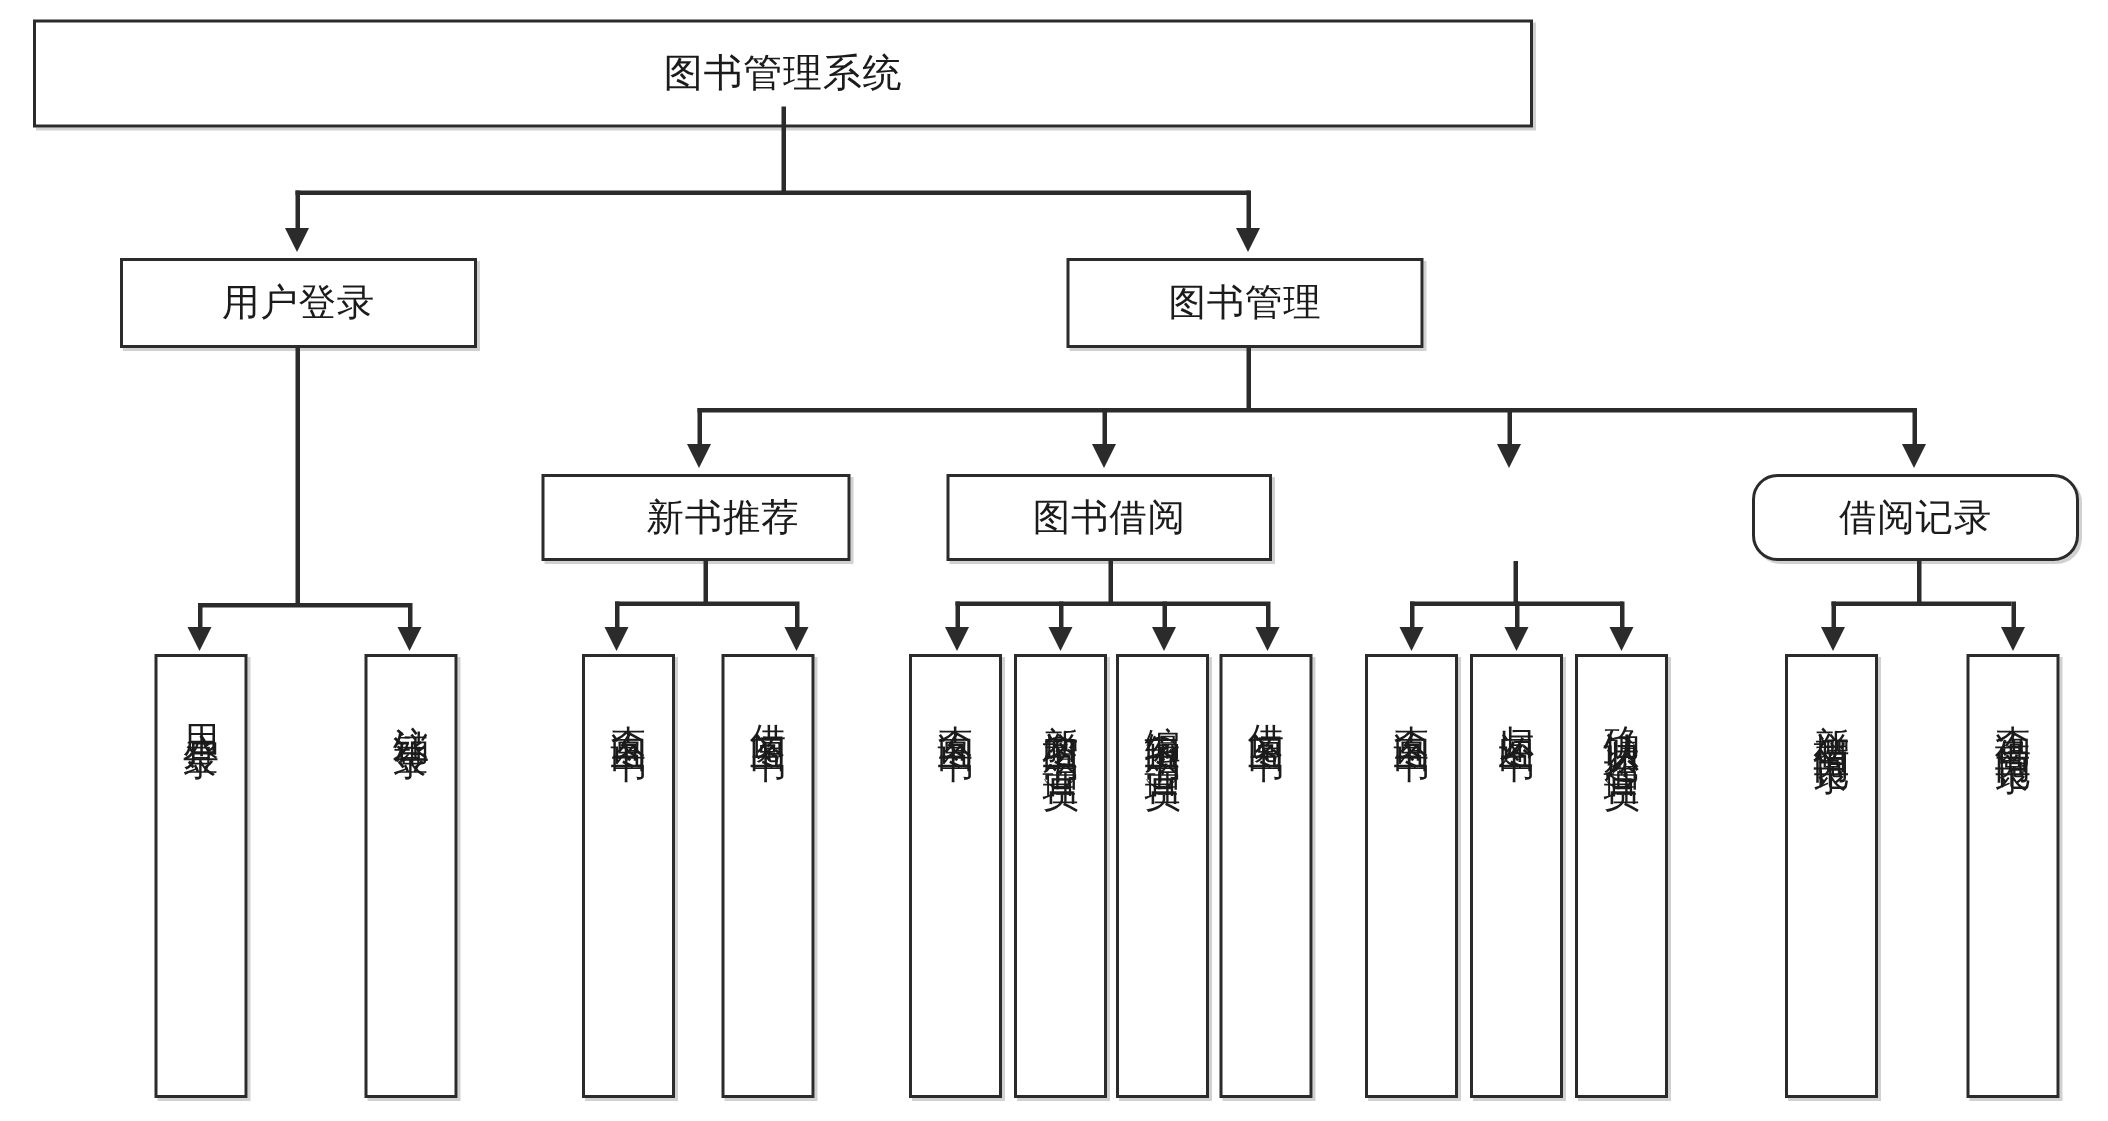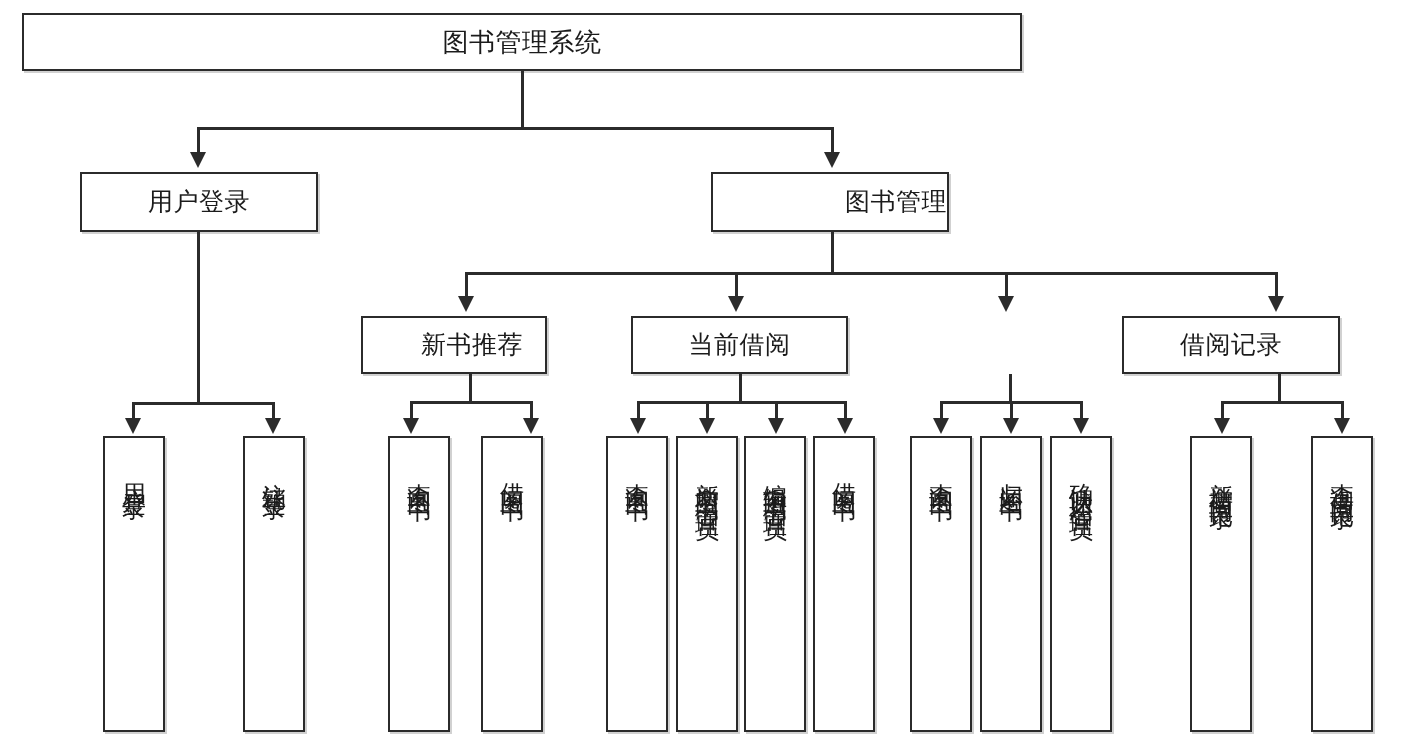--- a/index.html
+++ b/index.html
@@ -84,37 +84,37 @@
     color: #b9b9b9;
     white-space: nowrap;
     font-family: "DejaVu Sans", "Liberation Sans", sans-serif;
   }
 </style>
 </head>
 <body>
 
 <div id="canvas">
 
-  <div class="node h root" style="left:22px; top:13px; width:1000px; height:58px;">
+  <div class="node h root" style="left:22px; top:13px; width:1000px; height:72px;">
     <span class="label">图书管理系统</span>
   </div>
 
   <div class="vline" style="left:521px; top:71px; height:57px;"></div>
 
   <div class="hline" style="left:197px; top:127px; width:636px;"></div>
 
   <div class="vline" style="left:197px; top:127px; height:27px;"></div>
   <div class="arrow" style="left:190px; top:152px;"></div>
   <div class="vline" style="left:831px; top:127px; height:27px;"></div>
   <div class="arrow" style="left:824px; top:152px;"></div>
 
   <div class="node h" style="left:80px; top:172px; width:238px; height:60px;">
     <span class="label">用户登录</span>
   </div>
-  <div class="node h" style="left:711px; top:172px; width:238px; height:60px;justify-content:flex-end;">
+  <div class="node h" style="left:711px; top:172px; width:238px; height:60px;">
     <span class="label">图书管理</span>
   </div>
 
   <div class="vline" style="left:197px; top:232px; height:171px;"></div>
   <div class="hline" style="left:132px; top:402px; width:142px;"></div>
   <div class="vline" style="left:132px; top:402px; height:18px;"></div>
   <div class="arrow" style="left:125px; top:418px;"></div>
   <div class="vline" style="left:272px; top:402px; height:18px;"></div>
   <div class="arrow" style="left:265px; top:418px;"></div>
 
@@ -122,27 +122,27 @@
   <div class="hline" style="left:465px; top:272px; width:812px;"></div>
   <div class="vline" style="left:465px; top:272px; height:26px;"></div>
   <div class="arrow" style="left:458px; top:296px;"></div>
   <div class="vline" style="left:735px; top:272px; height:26px;"></div>
   <div class="arrow" style="left:728px; top:296px;"></div>
   <div class="vline" style="left:1005px; top:272px; height:26px;"></div>
   <div class="arrow" style="left:998px; top:296px;"></div>
   <div class="vline" style="left:1275px; top:272px; height:26px;"></div>
   <div class="arrow" style="left:1268px; top:296px;"></div>
 
-  <div class="node h" style="left:361px; top:316px; width:186px; height:58px;padding-left:36px;">
+  <div class="node h" style="left:361px; top:316px; width:206px; height:58px;padding-left:36px;">
     <span class="label">新书推荐</span>
   </div>
   <div class="node h" style="left:631px; top:316px; width:217px; height:58px;">
-    <span class="label">当前借阅</span>
-  </div>
-  <div class="node h" style="left:1122px; top:316px; width:218px; height:58px;">
+    <span class="label">图书借阅</span>
+  </div>
+  <div class="node h" style="left:1168px; top:316px; width:218px; height:58px;border-radius:17px;">
     <span class="label">借阅记录</span>
   </div>
 
   <div class="vline" style="left:469px; top:374px; height:28px;"></div>
   <div class="hline" style="left:410px; top:401px; width:120px;"></div>
   <div class="vline" style="left:410px; top:401px; height:19px;"></div>
   <div class="arrow" style="left:403px; top:418px;"></div>
   <div class="vline" style="left:530px; top:401px; height:19px;"></div>
   <div class="arrow" style="left:523px; top:418px;"></div>
 

